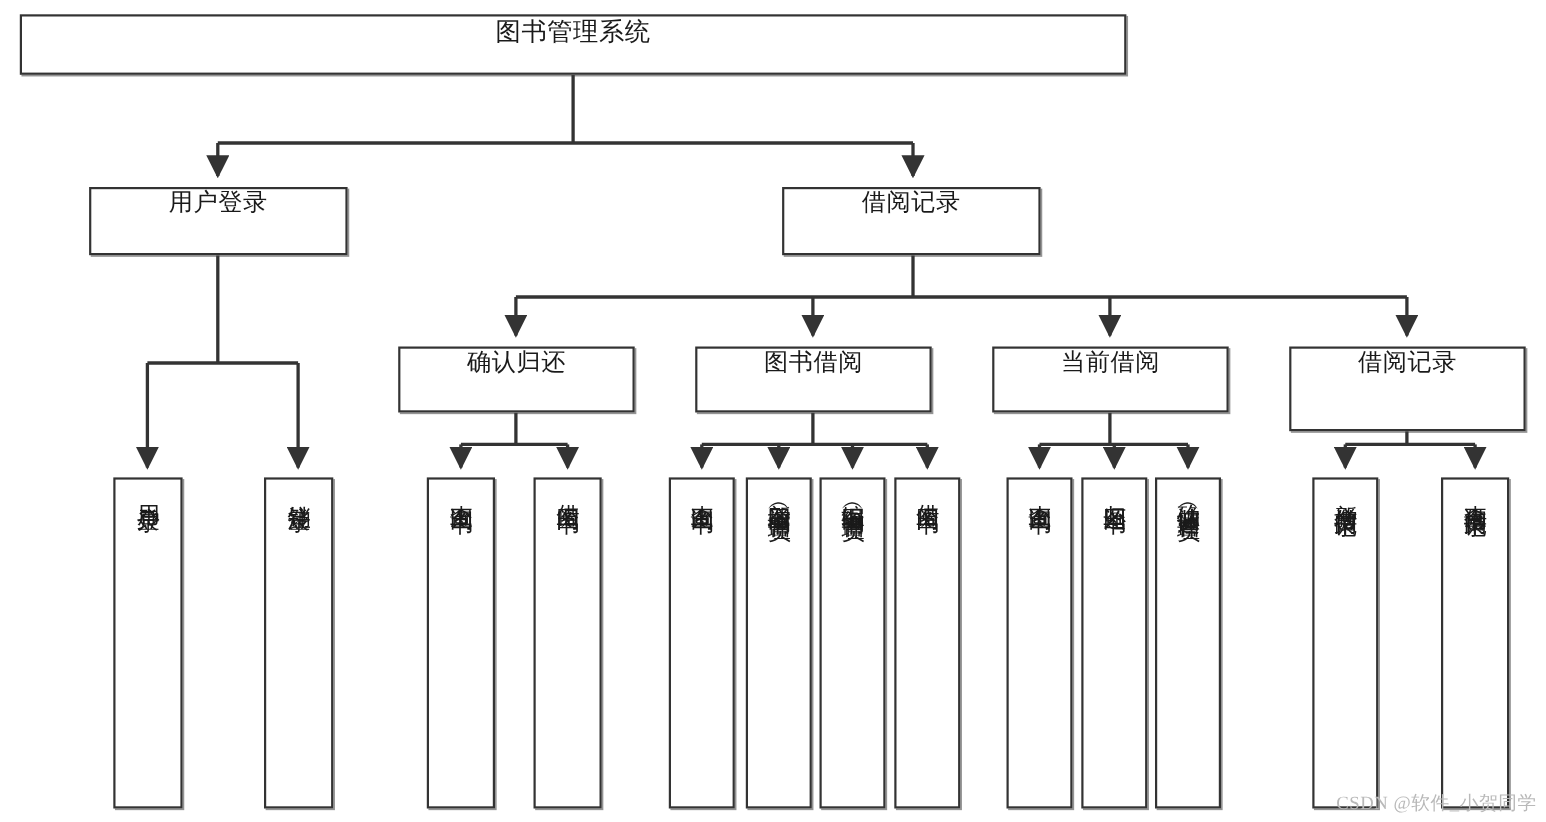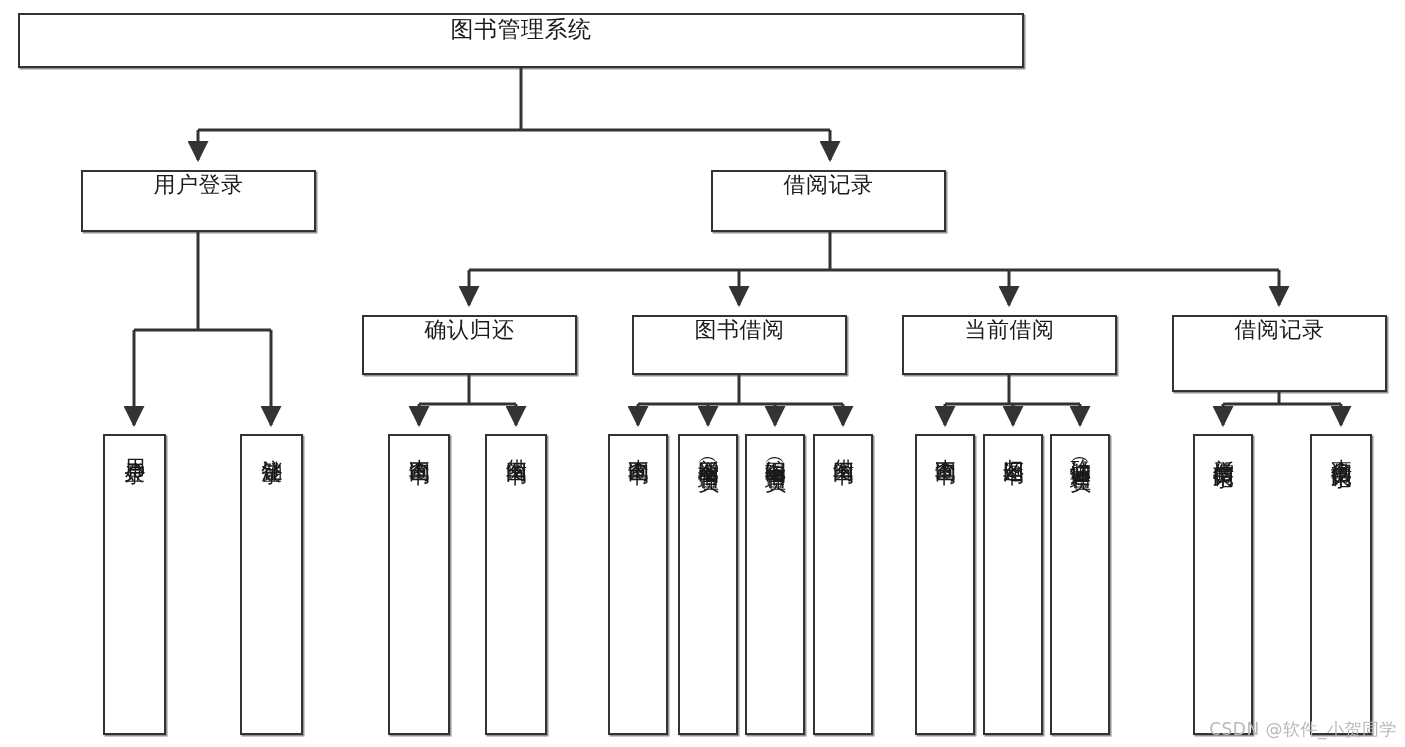--- a/index.html
+++ b/index.html
@@ -63,20 +63,21 @@
   }
   .watermark {
     position: absolute;
     right: 8px;
     bottom: 6px;
     font-size: 17px;
     color: #b9b9b9;
     letter-spacing: 0.5px;
     white-space: nowrap;
     user-select: none;
+    font-family: Liberation Serif, serif;
   }
 </style>
 </head>
 <body>
 
 <div id="canvas">
 
   <svg class="edges" viewBox="0 0 1405 747" xmlns="http://www.w3.org/2000/svg">
     <defs>
       <marker id="arrow" viewBox="0 0 10 10" refX="9" refY="5" markerWidth="7" markerHeight="7" orient="auto-start-reverse">

